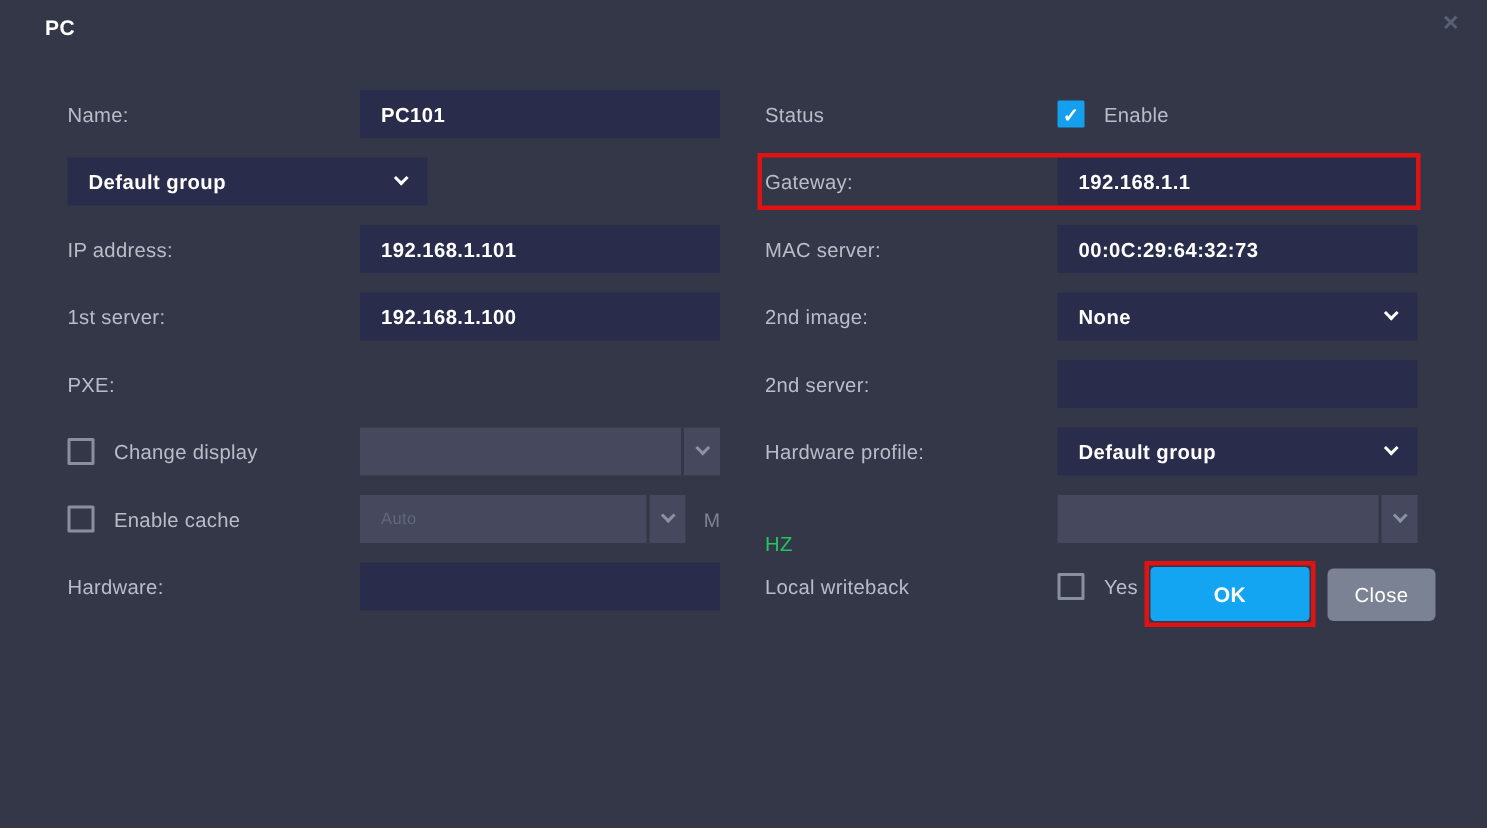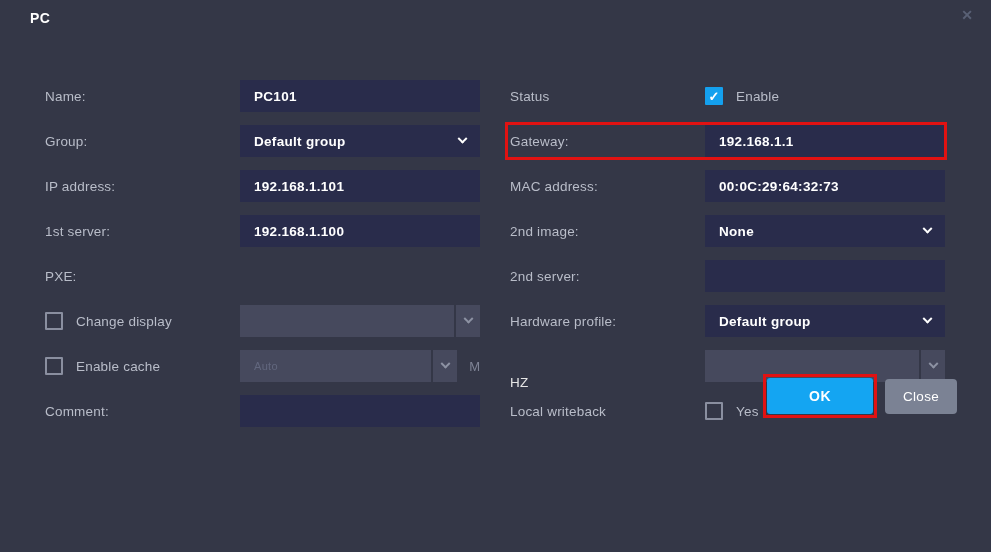--- a/index.html
+++ b/index.html
@@ -14,29 +14,29 @@
 
   .dialog-title {
     position:absolute; top:10px; left:30px;
     font-size:14px; font-weight:700; letter-spacing:.4px; color:#ffffff;
   }
   .close-x {
     position:absolute; top:7px; right:18px;
     font-size:14px; color:#596075; cursor:pointer; font-weight:600;
   }
 
-  .form { position:absolute; top:80px; left:45px; display:flex; gap:30px; }
+  .form { position:absolute; top:60px; left:45px; display:flex; gap:30px; }
   .col { display:flex; flex-direction:column; width:435px; }
 
   .row { display:flex; align-items:center; height:32px; margin-bottom:13px; position:relative; }
   .lbl {
     width:195px; flex:0 0 195px;
     font-size:13.5px; color:#b9bdc9; letter-spacing:.2px;
   }
-  .lbl.dim { color:#e5e5e5;margin-top:32px; }
+  .lbl.dim { color:#22c55e;margin-top:32px; }
 
   .txt {
     width:240px; height:32px; background:#292c4b; border:none; outline:none;
     color:#ffffff; font-family:"Liberation Sans", sans-serif;
     font-size:13.5px; font-weight:600; letter-spacing:.3px; padding:0 14px;
   }
 
   .sel {
     width:240px; height:32px; background:#292c4b; color:#fff;
     display:flex; align-items:center; justify-content:space-between;
@@ -111,21 +111,20 @@
   <div class="form">
 
     <div class="col">
 
       <div class="row">
         <div class="lbl">Name:</div>
         <input class="txt" value="PC101" style="">
       </div>
 
       <div class="row">
-        <div class="lbl">Group:</div>
         <div class="sel">
           <span>Default group</span>
           <span class="chev"></span>
         </div>
       </div>
 
       <div class="row">
         <div class="lbl">IP address:</div>
         <input class="txt" value="192.168.1.101" style="">
       </div>
@@ -161,21 +160,21 @@
         <div class="sel-disabled narrow">
           <span class="body">Auto</span>
           <span class="arrow-cell">
               <span class="chev"></span>
             </span>
         </div>
         <span class="suffix">M</span>
       </div>
 
       <div class="row">
-        <div class="lbl">Comment:</div>
+        <div class="lbl">Hardware:</div>
         <input class="txt" value="" style="">
       </div>
 
     </div>
 
     <div class="col">
 
       <div class="row">
         <div class="lbl">Status</div>
         <span class="cb checked">
@@ -184,21 +183,21 @@
         <span class="cb-label">Enable</span>
       </div>
 
       <div class="row">
         <div class="red-frame"></div>
         <div class="lbl">Gateway:</div>
         <input class="txt" value="192.168.1.1" style="">
       </div>
 
       <div class="row">
-        <div class="lbl">MAC address:</div>
+        <div class="lbl">MAC server:</div>
         <input class="txt" value="00:0C:29:64:32:73" style="">
       </div>
 
       <div class="row">
         <div class="lbl">2nd image:</div>
         <div class="sel">
           <span>None</span>
           <span class="chev"></span>
         </div>
       </div>

